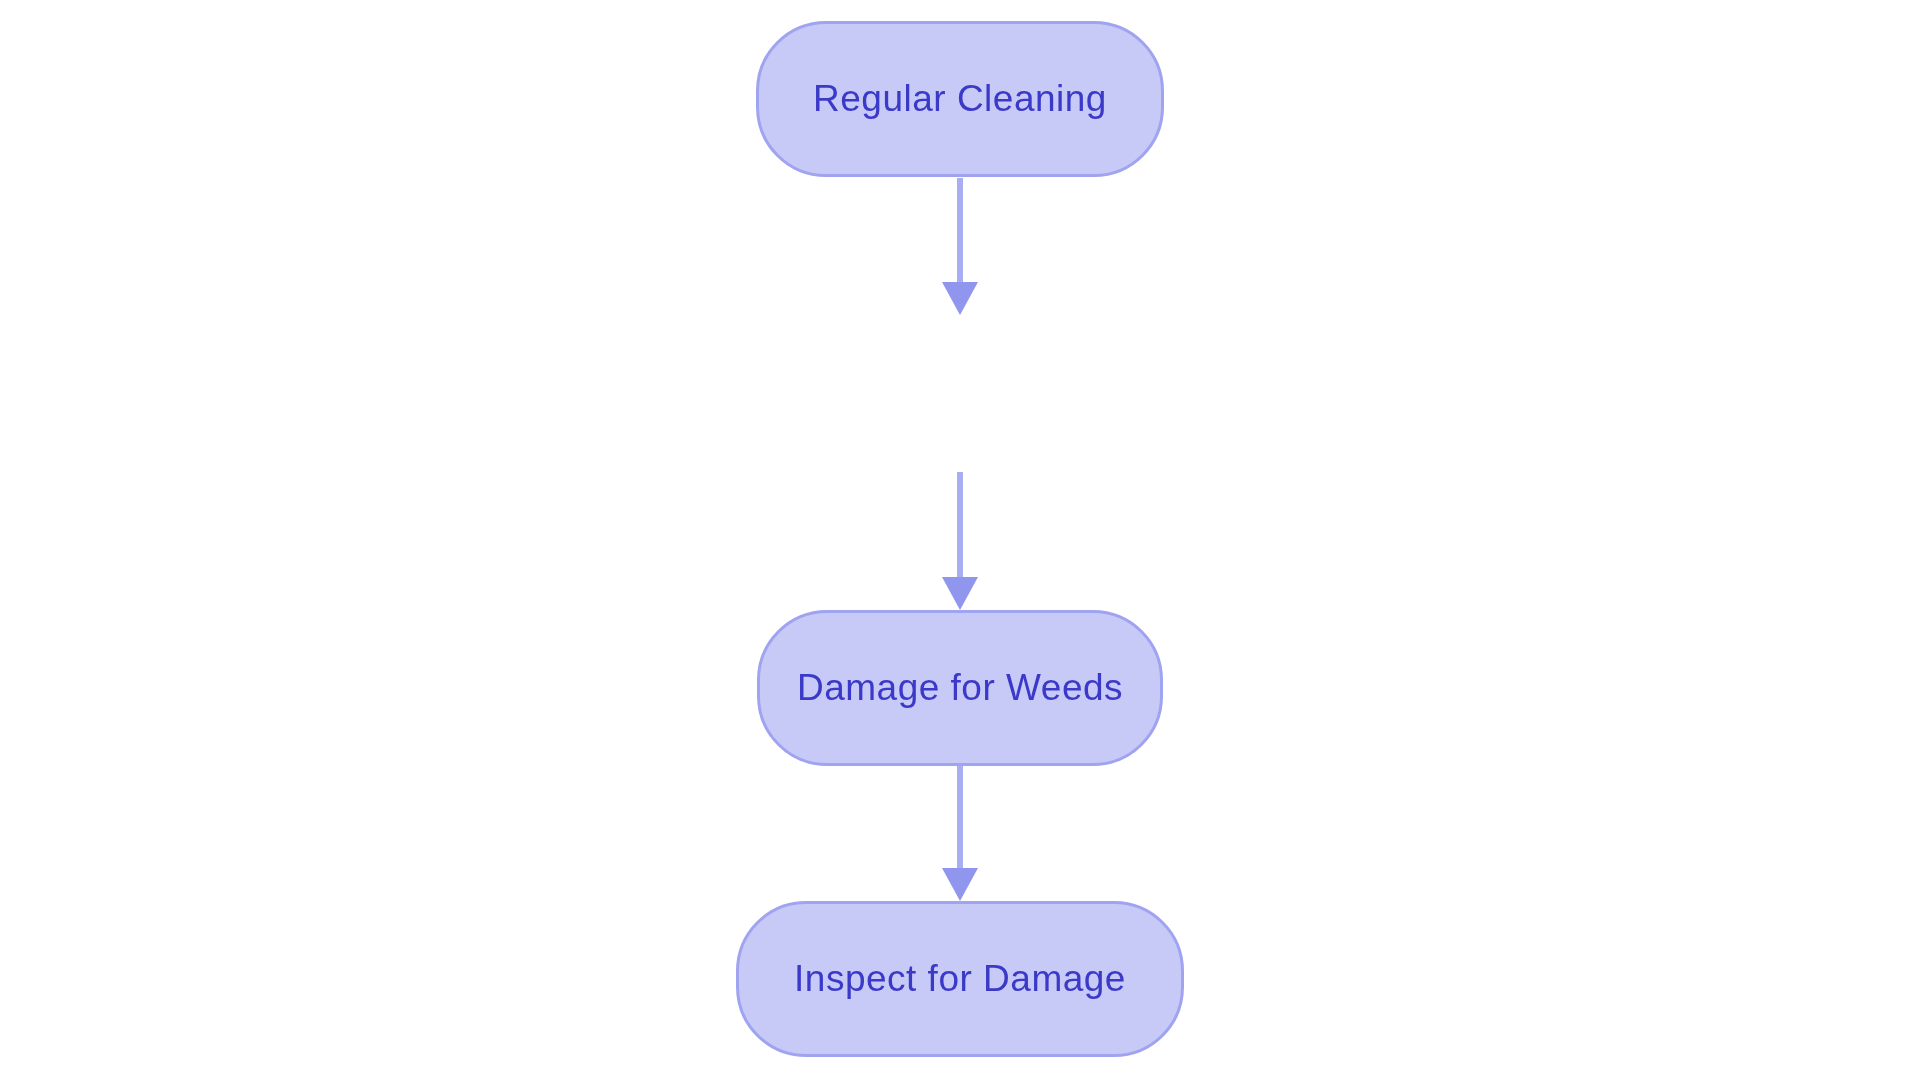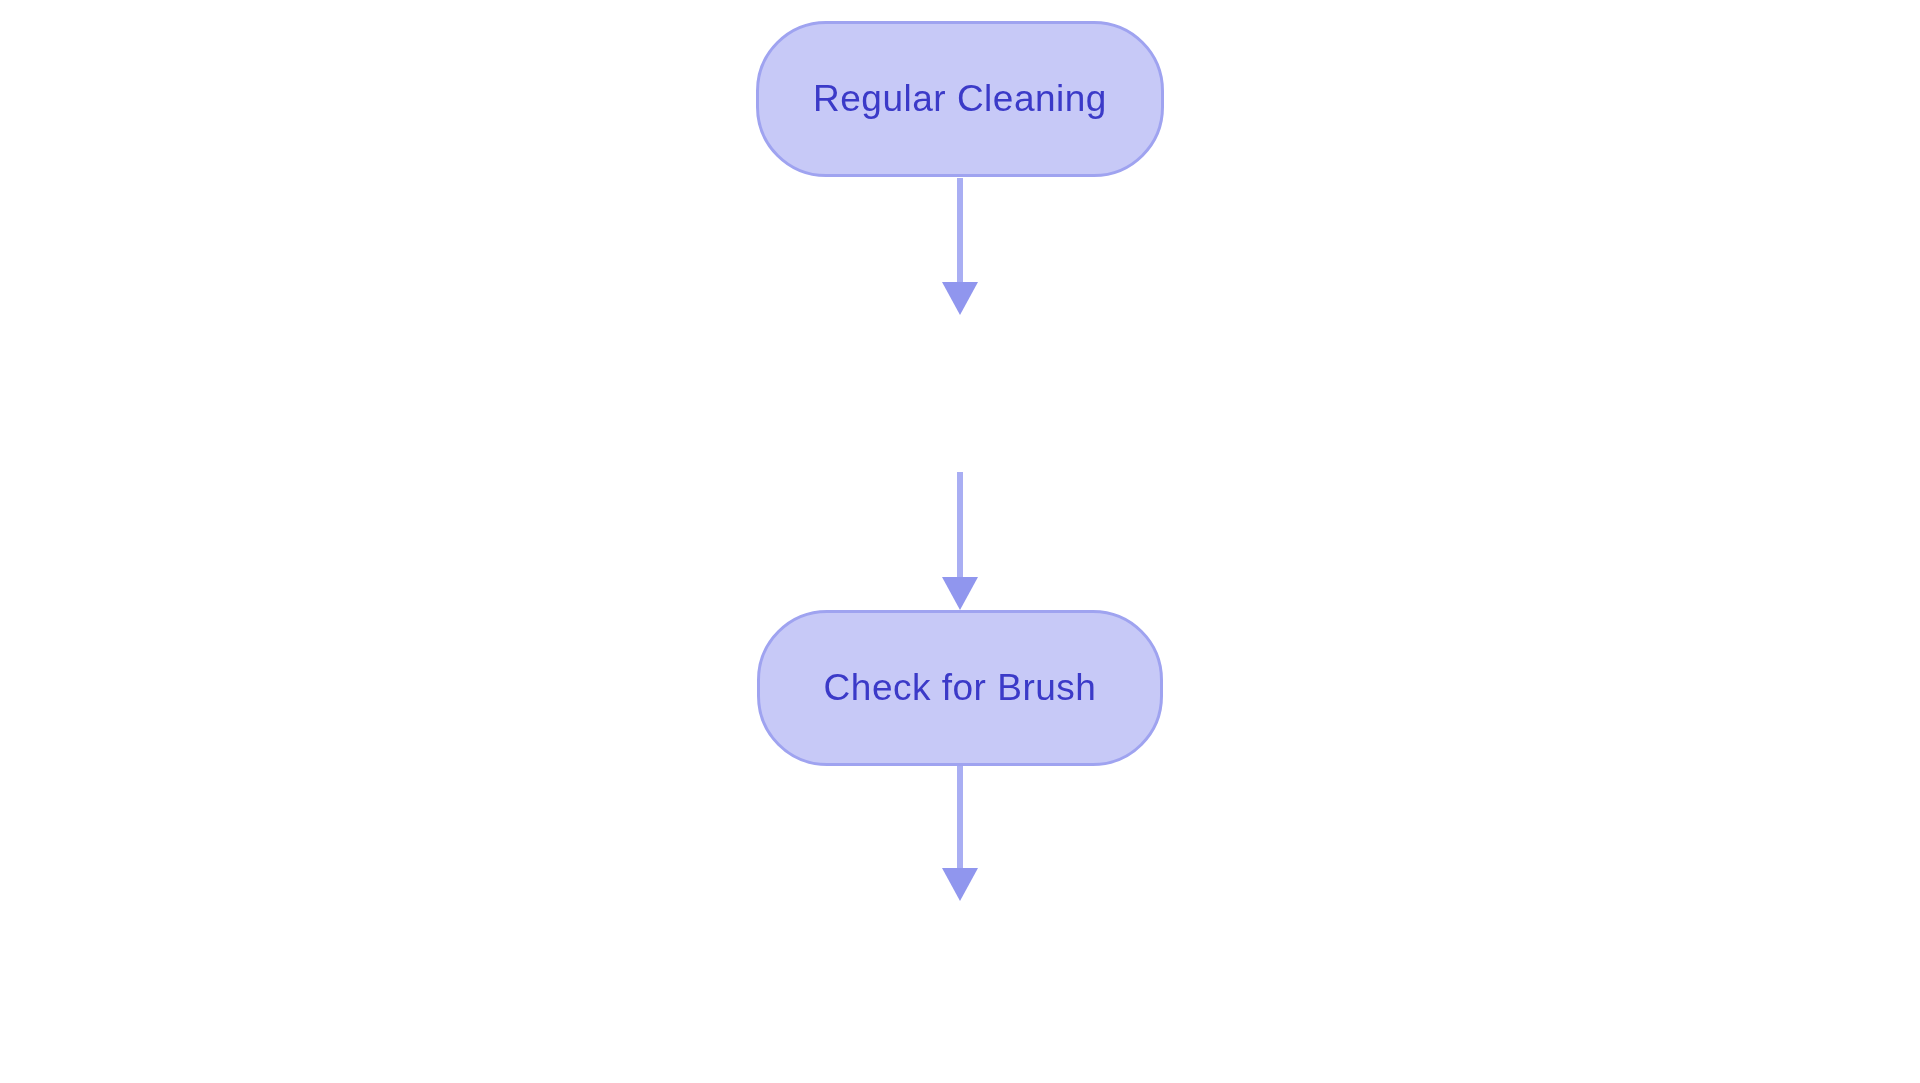--- a/index.html
+++ b/index.html
@@ -86,22 +86,25 @@
     <div class="arrow-head"></div>
   </div>
 
 
   <div class="arrow arrow2">
     <div class="arrow-line"></div>
     <div class="arrow-head"></div>
   </div>
 
   <div class="node node3">
-    <span class="node-label">Check for Brush</span>
+    <span class="node-label">Damage for Weeds</span>
   </div>
 
   <div class="arrow arrow3">
     <div class="arrow-line"></div>
     <div class="arrow-head"></div>
   </div>
 
+  <div class="node node4">
+    <span class="node-label">Inspect for Damage</span>
+  </div>
 
 </div>
 
 </body></html>

